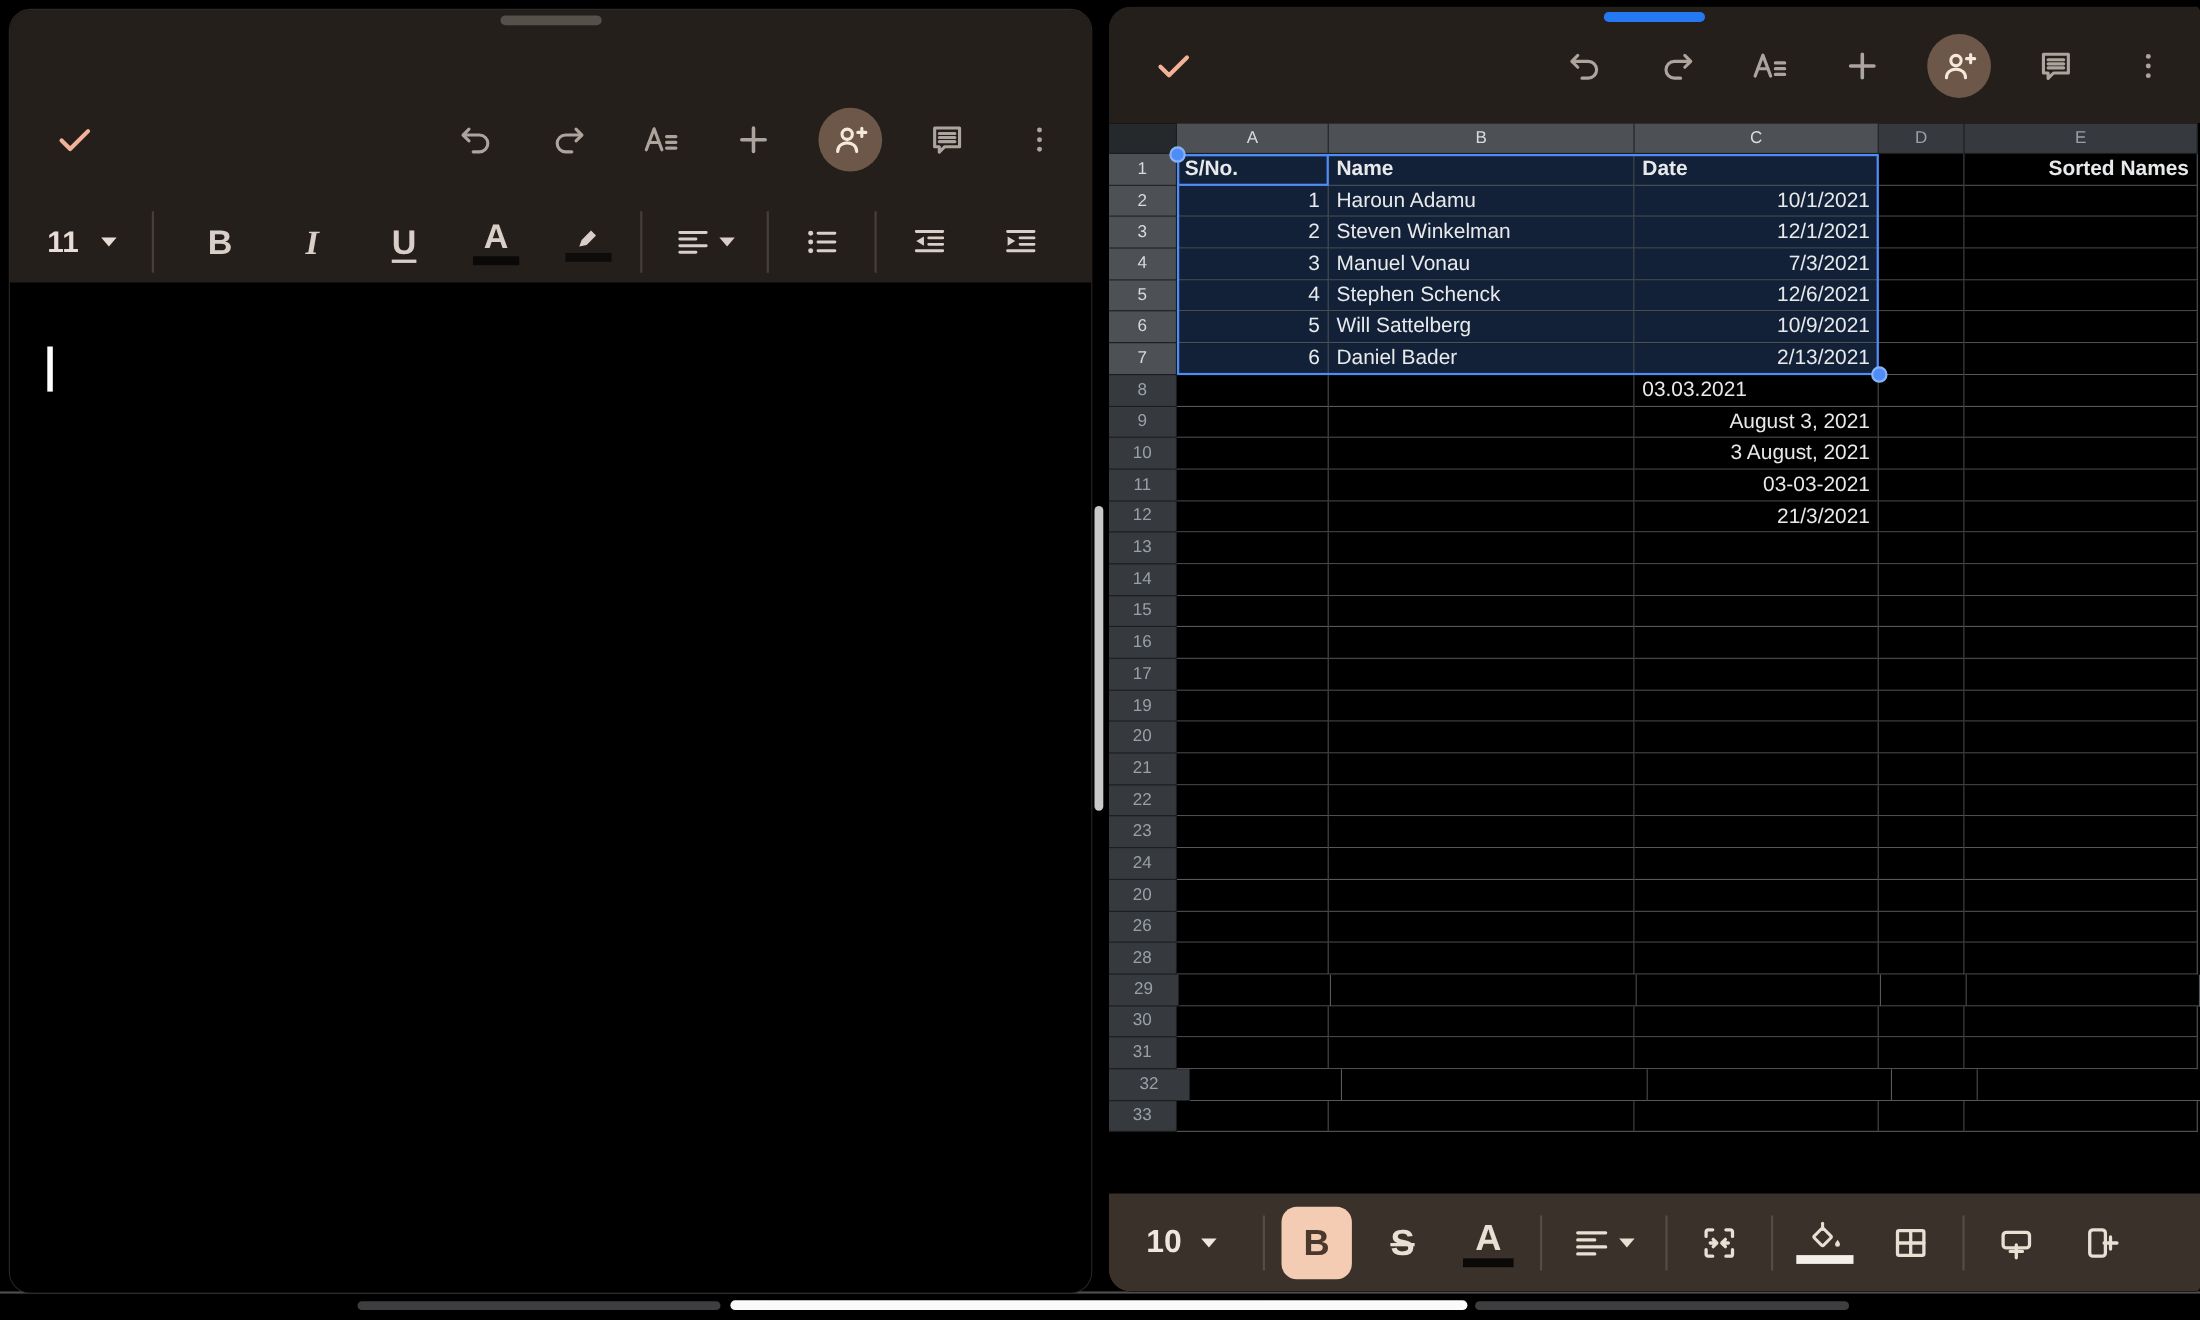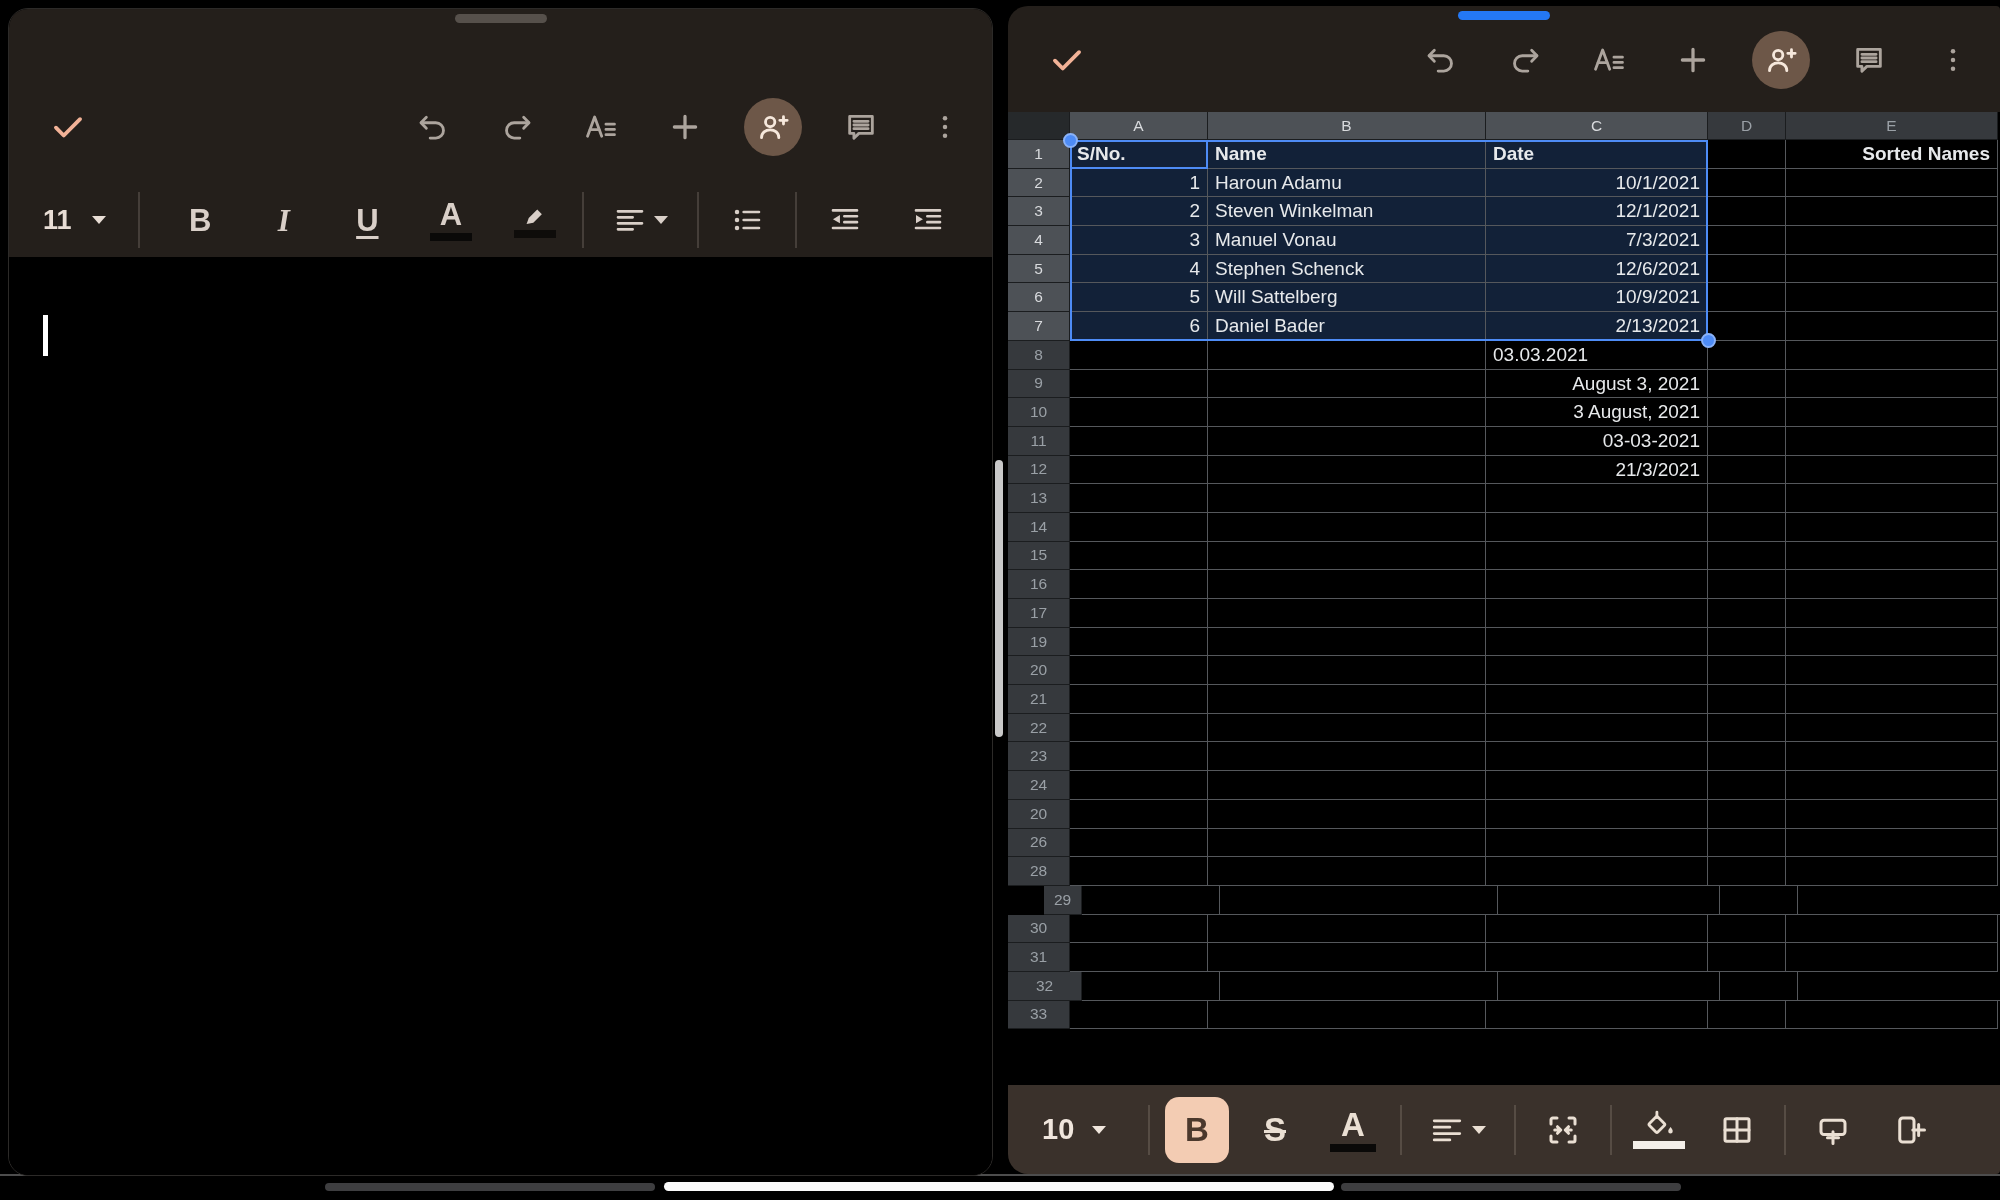--- a/index.html
+++ b/index.html
@@ -480,21 +480,21 @@
         </div>
         <div class="g-row">
           <div class="g-cell hdr" style="width: 62px; height: 28.7px;">28</div>
           <div class="g-cell dcell" style="width: 138px; height: 28.7px;"></div>
           <div class="g-cell dcell" style="width: 278px; height: 28.7px;"></div>
           <div class="g-cell dcell" style="width: 222px; height: 28.7px;"></div>
           <div class="g-cell dcell" style="width: 78px; height: 28.7px;"></div>
           <div class="g-cell dcell" style="width: 212px; height: 28.7px;"></div>
         </div>
         <div class="g-row">
-          <div class="g-cell hdr" style="width: 38px; height: 28.7px; margin-left: 36px;">29</div>
+          <div class="g-cell hdr" style="width: 64px; height: 28.7px;">29</div>
           <div class="g-cell dcell" style="width: 138px; height: 28.7px;"></div>
           <div class="g-cell dcell" style="width: 278px; height: 28.7px;"></div>
           <div class="g-cell dcell" style="width: 222px; height: 28.7px;"></div>
           <div class="g-cell dcell" style="width: 78px; height: 28.7px;"></div>
           <div class="g-cell dcell" style="width: 212px; height: 28.7px;"></div>
         </div>
         <div class="g-row">
           <div class="g-cell hdr" style="width: 62px; height: 28.7px;">30</div>
           <div class="g-cell dcell" style="width: 138px; height: 28.7px;"></div>
           <div class="g-cell dcell" style="width: 278px; height: 28.7px;"></div>

